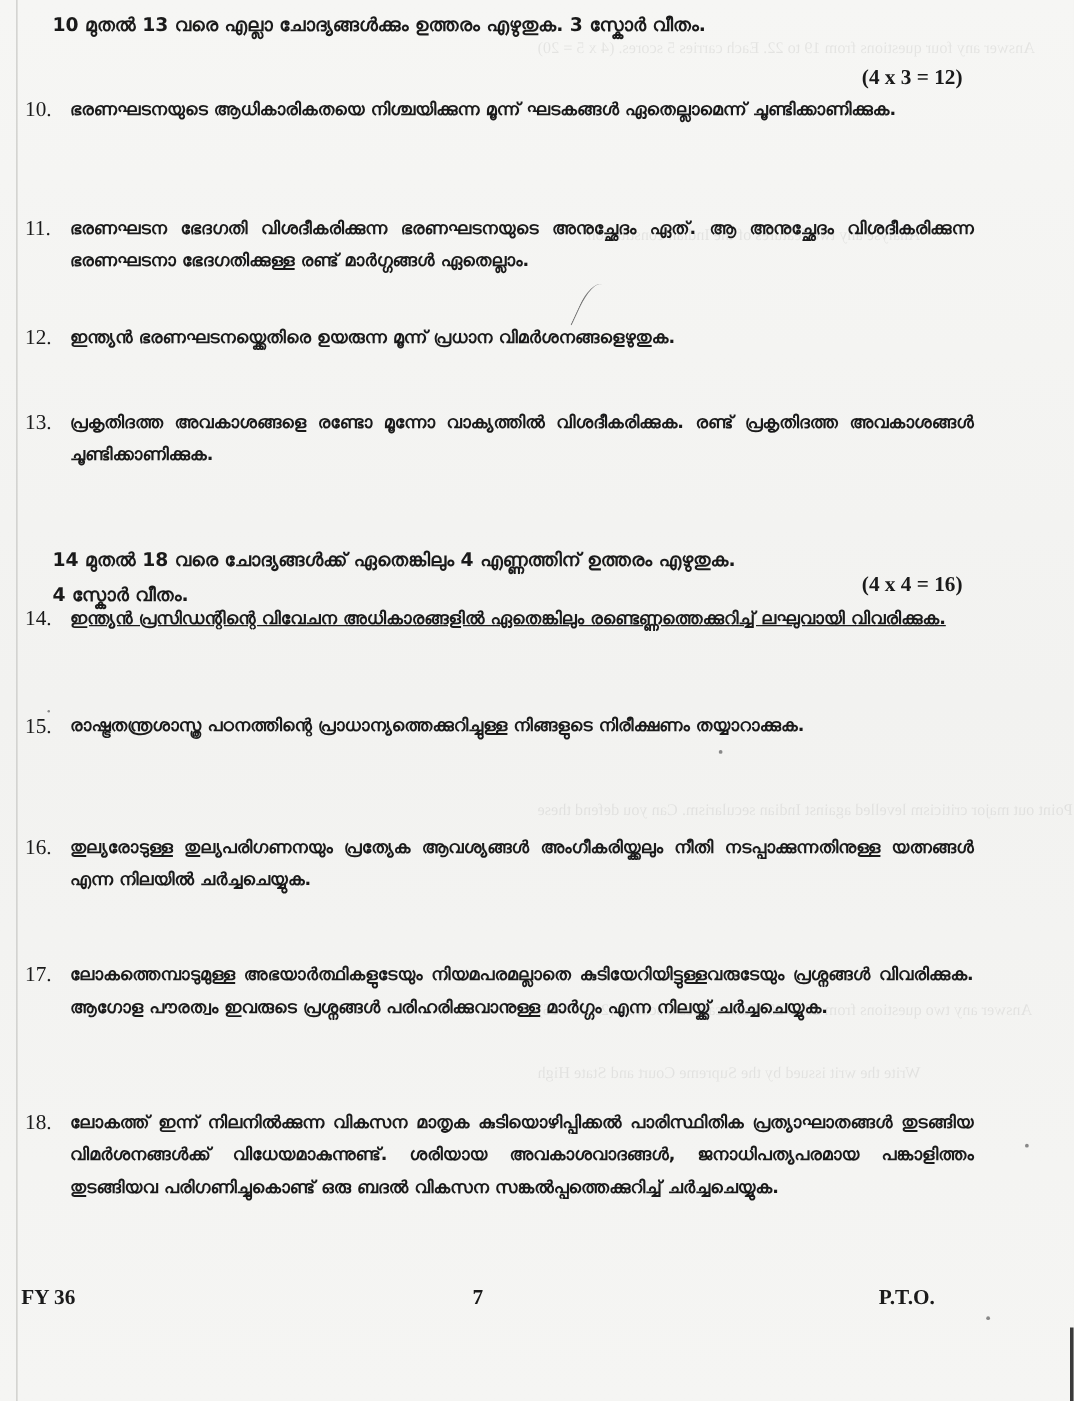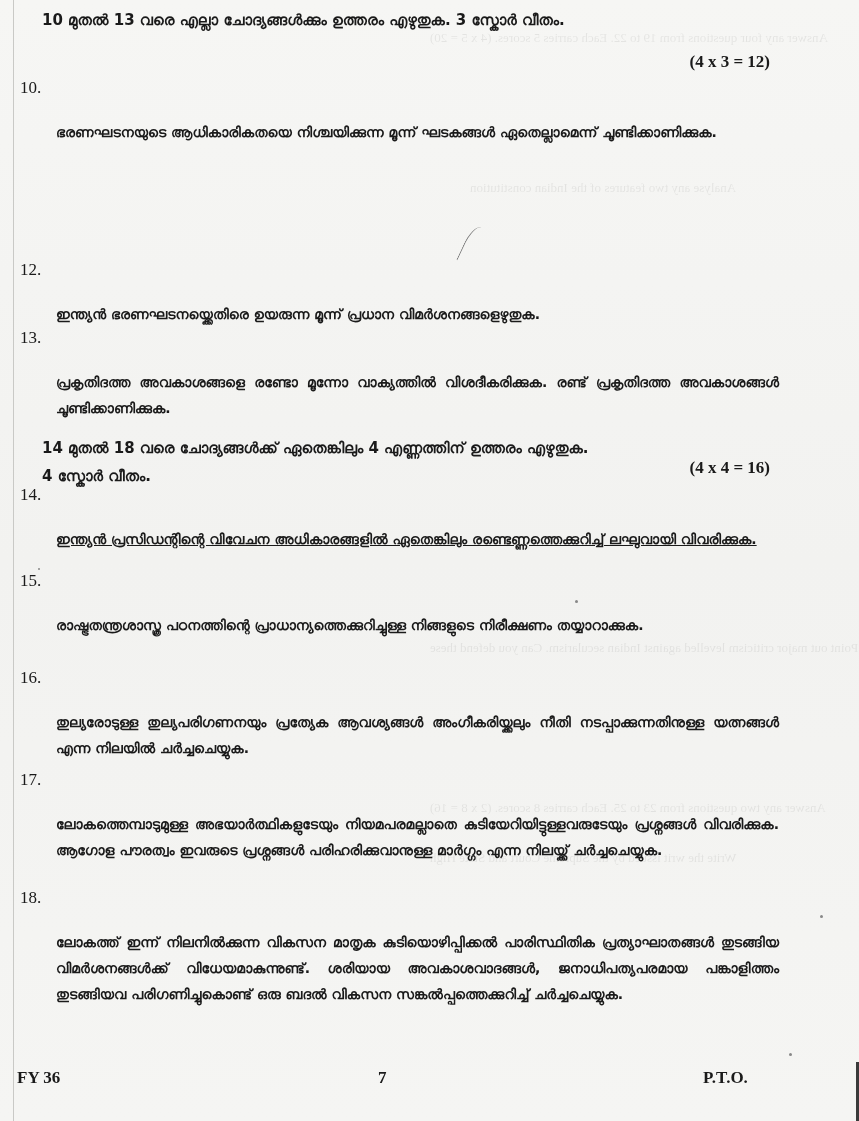--- a/index.html
+++ b/index.html
@@ -34,25 +34,24 @@
     position: absolute; left: 20px; right: 80px;
     font-size: 14px; line-height: 26px;
   }
   .q .num {
     position: absolute; left: 0; top: 0;
     font-family: "Liberation Serif", serif; font-size: 17px; text-align: center;
   }
   .q .txt {
     margin-left: 36px; font-weight: bold; text-align: justify;
     text-align-last: left;
-    margin-top: 44px;
   }
   .footer {
     position: absolute; top: 1028px;
-    font-family: "Liberation Serif", serif; font-weight: bold; font-size: 17px; margin-top: 40px;
+    font-family: "Liberation Serif", serif; font-weight: bold; font-size: 17px;
   }
   .ghost {
     position: absolute; color: rgba(0,0,0,0.07);
     font-family: "Liberation Serif", serif; font-size: 13px;
     transform: scaleX(-1);
     white-space: nowrap;
   }
   .speck { position: absolute; width: 3px; height: 3px; border-radius: 50%; background: #888; }
   .pen-mark {
     position: absolute; left: 464px; top: 225px; width: 14px; height: 40px;
@@ -80,20 +79,24 @@
   <div class="speck" style="left:38px;top:568px;width:2px;height:2px;"></div>
 
   <div class="section-head" style="top:6px;">10 മുതൽ 13 വരെ എല്ലാ ചോദ്യങ്ങൾക്കും ഉത്തരം എഴുതുക. 3 സ്കോർ വീതം.</div>
   <div class="marks" style="top:52px;">(4 x 3 = 12)</div>
 
   <div class="q" style="top:75px;">
     <span class="num">10.</span>
     <div class="txt">ഭരണഘടനയുടെ ആധികാരികതയെ നിശ്ചയിക്കുന്ന മൂന്ന് ഘടകങ്ങൾ ഏതെല്ലാമെന്ന് ചൂണ്ടിക്കാണിക്കുക.</div>
   </div>
 
+  <div class="q" style="top:170px;">
+    <span class="num">11.</span>
+    <div class="txt">ഭരണഘടന ഭേദഗതി വിശദീകരിക്കുന്ന ഭരണഘടനയുടെ അനുച്ഛേദം ഏത്. ആ അനുച്ഛേദം വിശദീകരിക്കുന്ന ഭരണഘടനാ ഭേദഗതിക്കുള്ള രണ്ട് മാർഗ്ഗങ്ങൾ ഏതെല്ലാം.</div>
+  </div>
 
   <div class="q" style="top:257px;">
     <span class="num">12.</span>
     <div class="txt">ഇന്ത്യൻ ഭരണഘടനയ്ക്കെതിരെ ഉയരുന്ന മൂന്ന് പ്രധാന വിമർശനങ്ങളെഴുതുക.</div>
   </div>
 
   <div class="q" style="top:325px;">
     <span class="num">13.</span>
     <div class="txt">പ്രകൃതിദത്ത അവകാശങ്ങളെ രണ്ടോ മൂന്നോ വാക്യത്തിൽ വിശദീകരിക്കുക. രണ്ട് പ്രകൃതിദത്ത അവകാശങ്ങൾ ചൂണ്ടിക്കാണിക്കുക.</div>
   </div>

